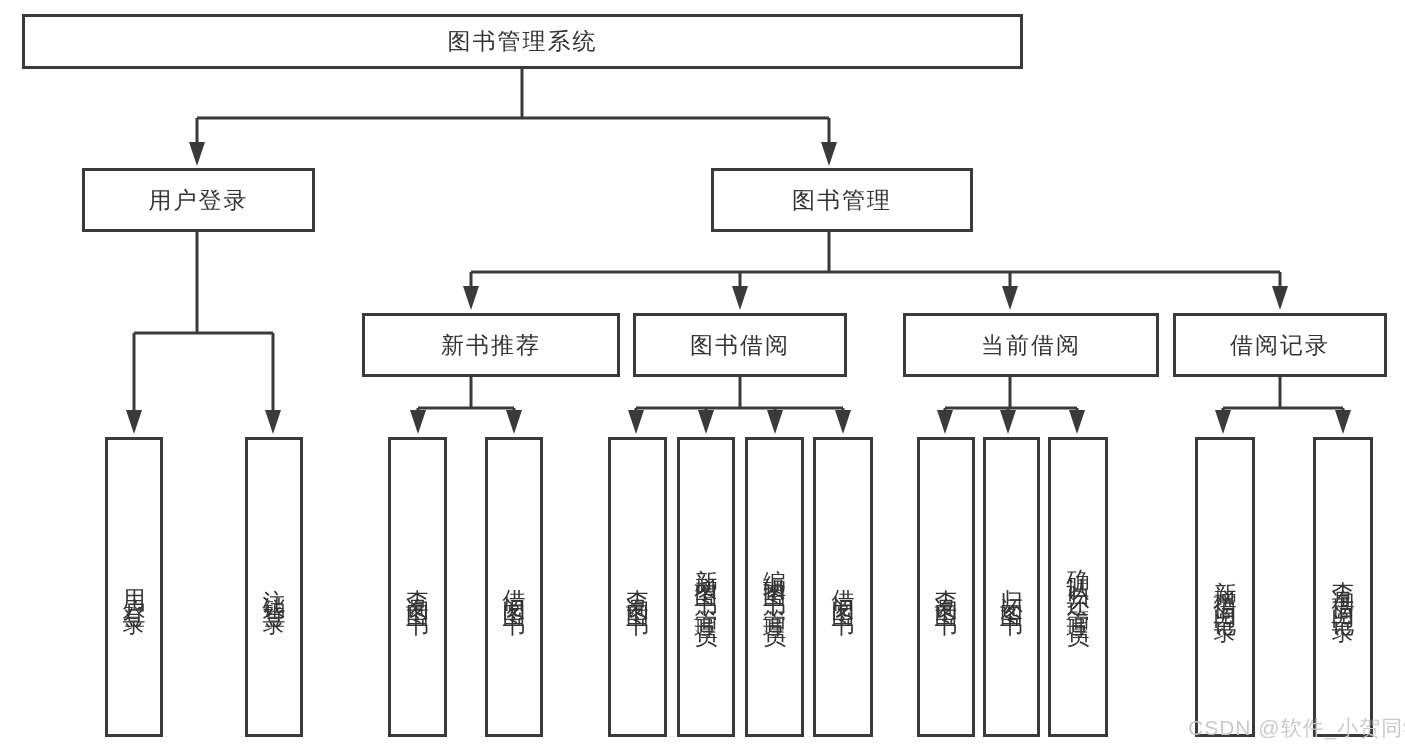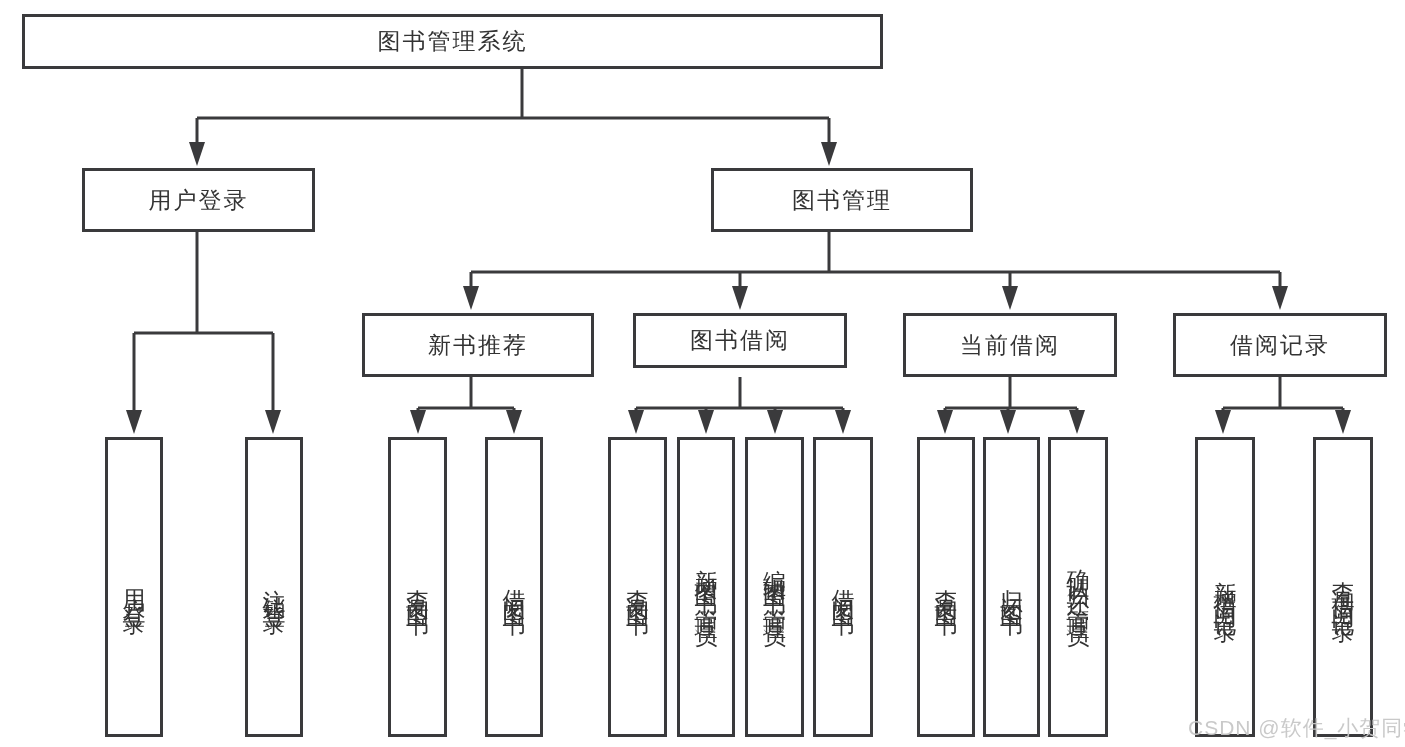--- a/index.html
+++ b/index.html
@@ -105,28 +105,28 @@
       <polygon points="1069,410 1085,410 1077,434"></polygon>
 
     <path d="M1280 377 V408"></path>
     <path d="M1223 408 H1343"></path>
     <path d="M1223 408 V414"></path>
       <polygon points="1215,410 1231,410 1223,434"></polygon>
     <path d="M1343 408 V414"></path>
       <polygon points="1335,410 1351,410 1343,434"></polygon>
   </svg>
 
-  <div class="hbox" style="left:22px;top:14px;width:861px;height:55px;">图书管理系统</div>
+  <div class="hbox" style="left:22px;top:14px;width:1001px;height:55px;">图书管理系统</div>
 
   <div class="hbox" style="left:82px;top:168px;width:233px;height:64px;">用户登录</div>
   <div class="hbox" style="left:711px;top:168px;width:262px;height:64px;">图书管理</div>
 
-  <div class="hbox" style="left:362px;top:313px;width:232px;height:64px;">新书推荐</div>
-  <div class="hbox" style="left:633px;top:313px;width:214px;height:55px;">图书借阅</div>
-  <div class="hbox" style="left:903px;top:313px;width:214px;height:64px;font-family:Liberation Serif, serif;">当前借阅</div>
+  <div class="hbox" style="left:362px;top:313px;width:258px;height:64px;">新书推荐</div>
+  <div class="hbox" style="left:633px;top:313px;width:214px;height:64px;">图书借阅</div>
+  <div class="hbox" style="left:903px;top:313px;width:256px;height:64px;font-family:Liberation Serif, serif;">当前借阅</div>
   <div class="hbox" style="left:1173px;top:313px;width:214px;height:64px;">借阅记录</div>
 
   <div class="vbox" style="left:105px;width:58px;">用户登录</div>
   <div class="vbox" style="left:245px;width:58px;">注销登录</div>
 
   <div class="vbox" style="left:388px;width:59px;">查询图书</div>
   <div class="vbox" style="left:485px;width:58px;">借阅图书</div>
 
   <div class="vbox" style="left:608px;width:59px;">查询图书</div>
   <div class="vbox" style="left:677px;width:58px;">新增图书（管理员）</div>

